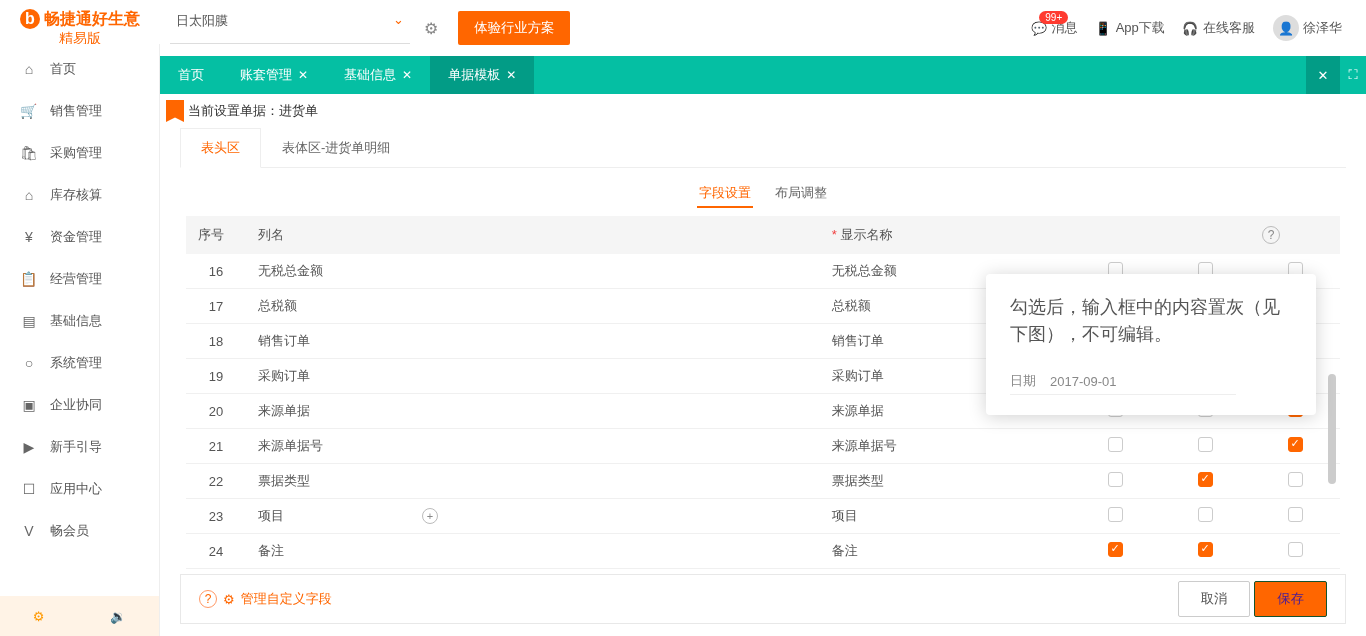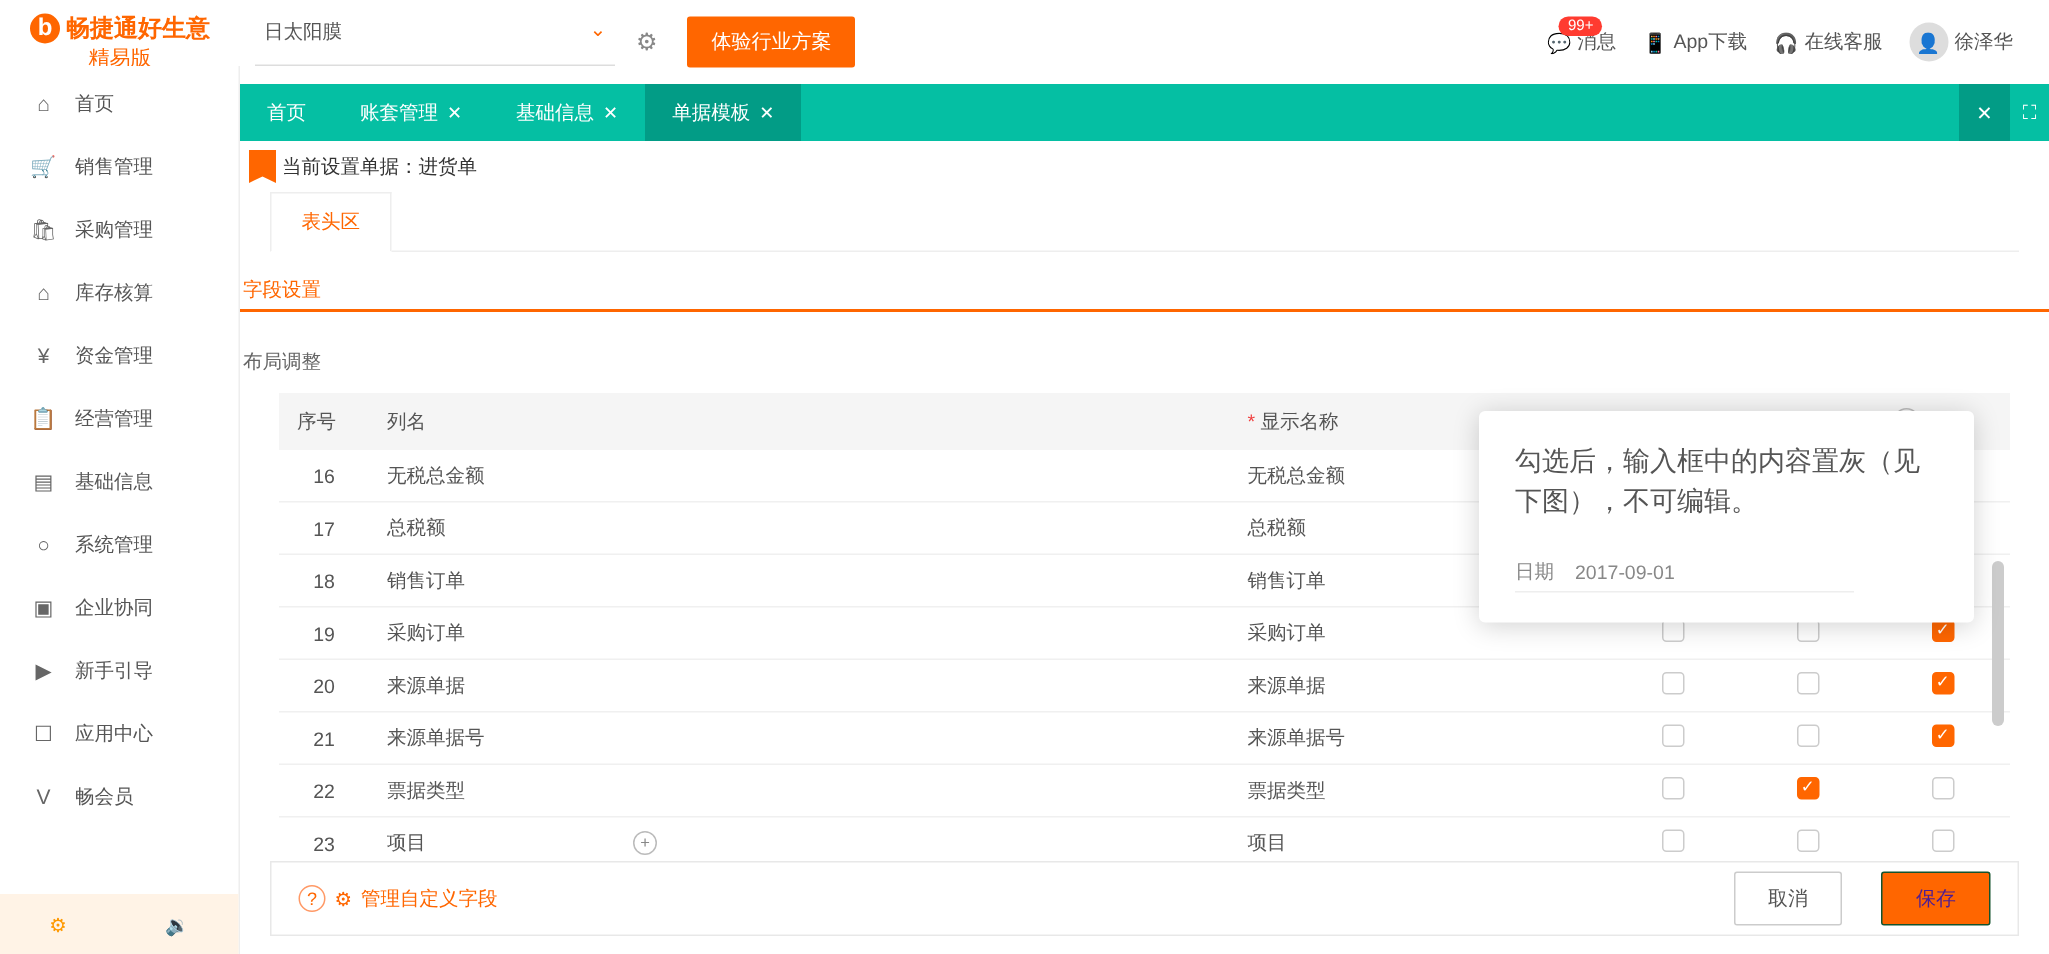--- a/index.html
+++ b/index.html
@@ -35,21 +35,21 @@
 .tabs-close { margin-left: auto; width: 34px; display: flex; align-items: center; justify-content: center; background: #029c86; }
 .tabs-expand { width: 26px; display: flex; align-items: center; justify-content: center; }
 
 
 .content { position: absolute; top: 94px; left: 160px; right: 0; bottom: 0; background: #fff; overflow: hidden; }
 .flag-row { height: 34px; display: flex; align-items: center; font-size: 13px; padding-left: 0; }
 .flag { width: 18px; height: 22px; background: #ff6600; clip-path: polygon(0 0, 100% 0, 100% 100%, 50% 80%, 0 100%); margin-left: 6px; margin-right: 4px; }
 .inner-tabs { display: flex; margin-left: 20px; border-bottom: 1px solid #eee; margin-right: 20px; }
 .inner-tab { padding: 10px 20px; color: #666; cursor: pointer; border: 1px solid transparent; border-bottom: none; }
 .inner-tab.active { color: #ff6600; border-color: #eee; border-bottom: 1px solid #fff; margin-bottom: -1px; background: #fff; }
-.sub-tabs { display: flex; justify-content: center; gap: 20px; padding: 12px 0 8px; flex-direction: column; }
+.sub-tabs { display: flex; justify-content: center; gap: 20px; padding: 12px 0 8px; }
 .sub-tab { padding: 4px 2px; color: #666; cursor: pointer; }
 .sub-tab.active { color: #ff6600; border-bottom: 2px solid #ff6600; }
 
 
 .table-wrap { margin: 0 26px; position: relative; }
 table { width: 100%; border-collapse: collapse; }
 thead th { background: #f5f5f5; text-align: left; padding: 10px 12px; font-weight: normal; color: #555; }
 thead th.req::before { content: "* "; color: #f04040; }
 tbody td { padding: 8px 12px; border-bottom: 1px solid #f0f0f0; color: #555; }
 td.seq { text-align: center; width: 60px; }
@@ -62,21 +62,21 @@
 .help-ico { width: 18px; height: 18px; border: 1px solid #bbb; border-radius: 50%; display: inline-flex; align-items: center; justify-content: center; color: #888; font-size: 12px; }
 
 
 .popover { position: absolute; top: 180px; right: 50px; width: 330px; background: #fff; box-shadow: 0 2px 18px rgba(0,0,0,0.18); border-radius: 4px; padding: 20px 24px; z-index: 10; }
 .popover p { color: #555; font-size: 18px; line-height: 1.5; }
 .popover .ex { margin-top: 24px; color: #888; display: flex; gap: 14px; align-items: center; border-bottom: 1px solid #eee; padding-bottom: 4px; width: 80%; }
 
 
 .footer { position: absolute; left: 20px; right: 20px; bottom: 12px; height: 50px; border: 1px solid #e8e8e8; display: flex; align-items: center; padding: 0 18px; background: #fff; }
 .foot-left { display: flex; align-items: center; gap: 6px; color: #ff6600; font-size: 13px; }
-.foot-btns { margin-left: auto; display: flex; gap: 26px; }
+.foot-btns { margin-left: auto; display: flex; gap: 4px; }
 .btn { padding: 8px 22px; border-radius: 2px; cursor: pointer; }
 .btn-default { background: #fff; border: 1px solid #ccc; color: #555; }
 .btn-primary { background: #ff6600; border: 1px solid #14532d; color: #4c1d95; }
 
 
 .scroll-mimic { position: absolute; right: 30px; top: 280px; width: 8px; height: 110px; background: #ccc; border-radius: 4px; }
 </style>
 </head>
 <body>
 
@@ -192,20 +192,21 @@
     <div class="tabs-expand">⛶</div>
   </div>
 
 <div class="content">
   <div class="flag-row">
     <span class="flag"></span>
     <span>当前设置单据：进货单</span>
   </div>
   <div class="inner-tabs" id="inner-tabs">
       <div class="inner-tab active">表头区</div>
+      <div class="inner-tab">表体区-进货单明细</div>
     </div>
   <div class="sub-tabs" id="sub-tabs">
       <div class="sub-tab active">字段设置</div>
       <div class="sub-tab">布局调整</div>
     </div>
 
   <div class="table-wrap">
     <table>
       <thead>
         <tr>

